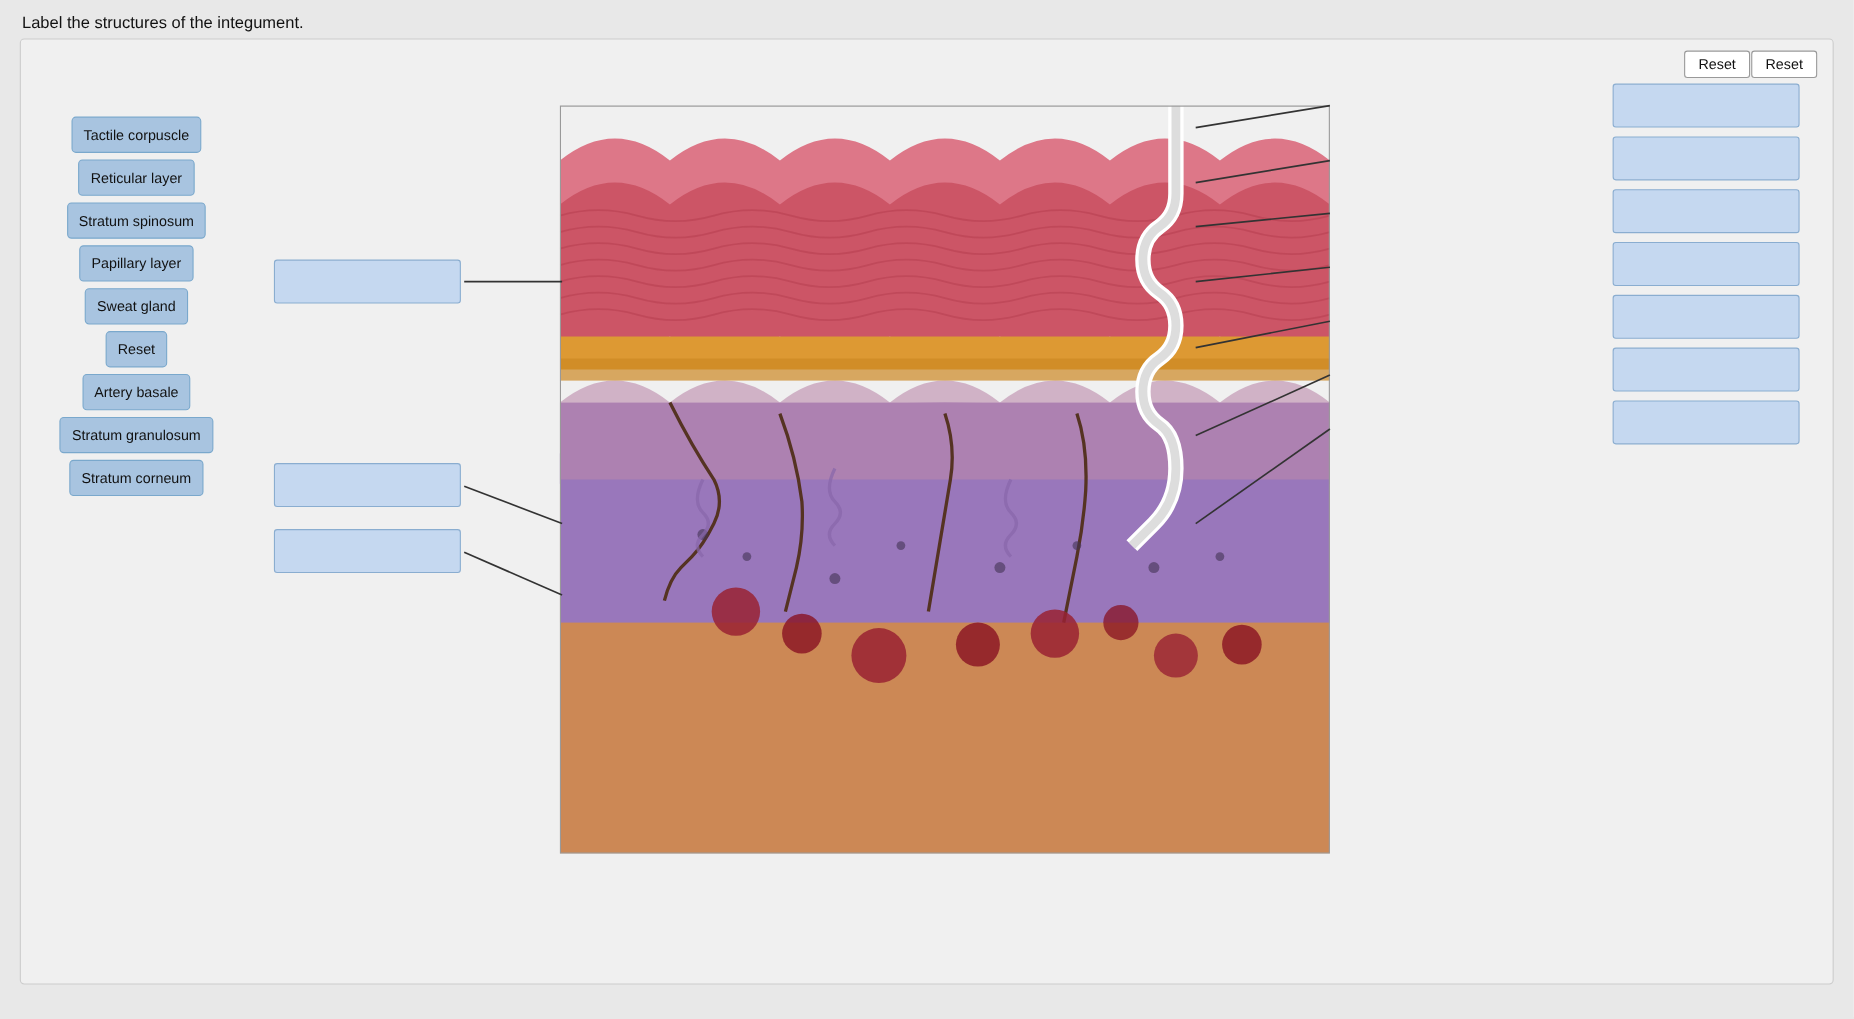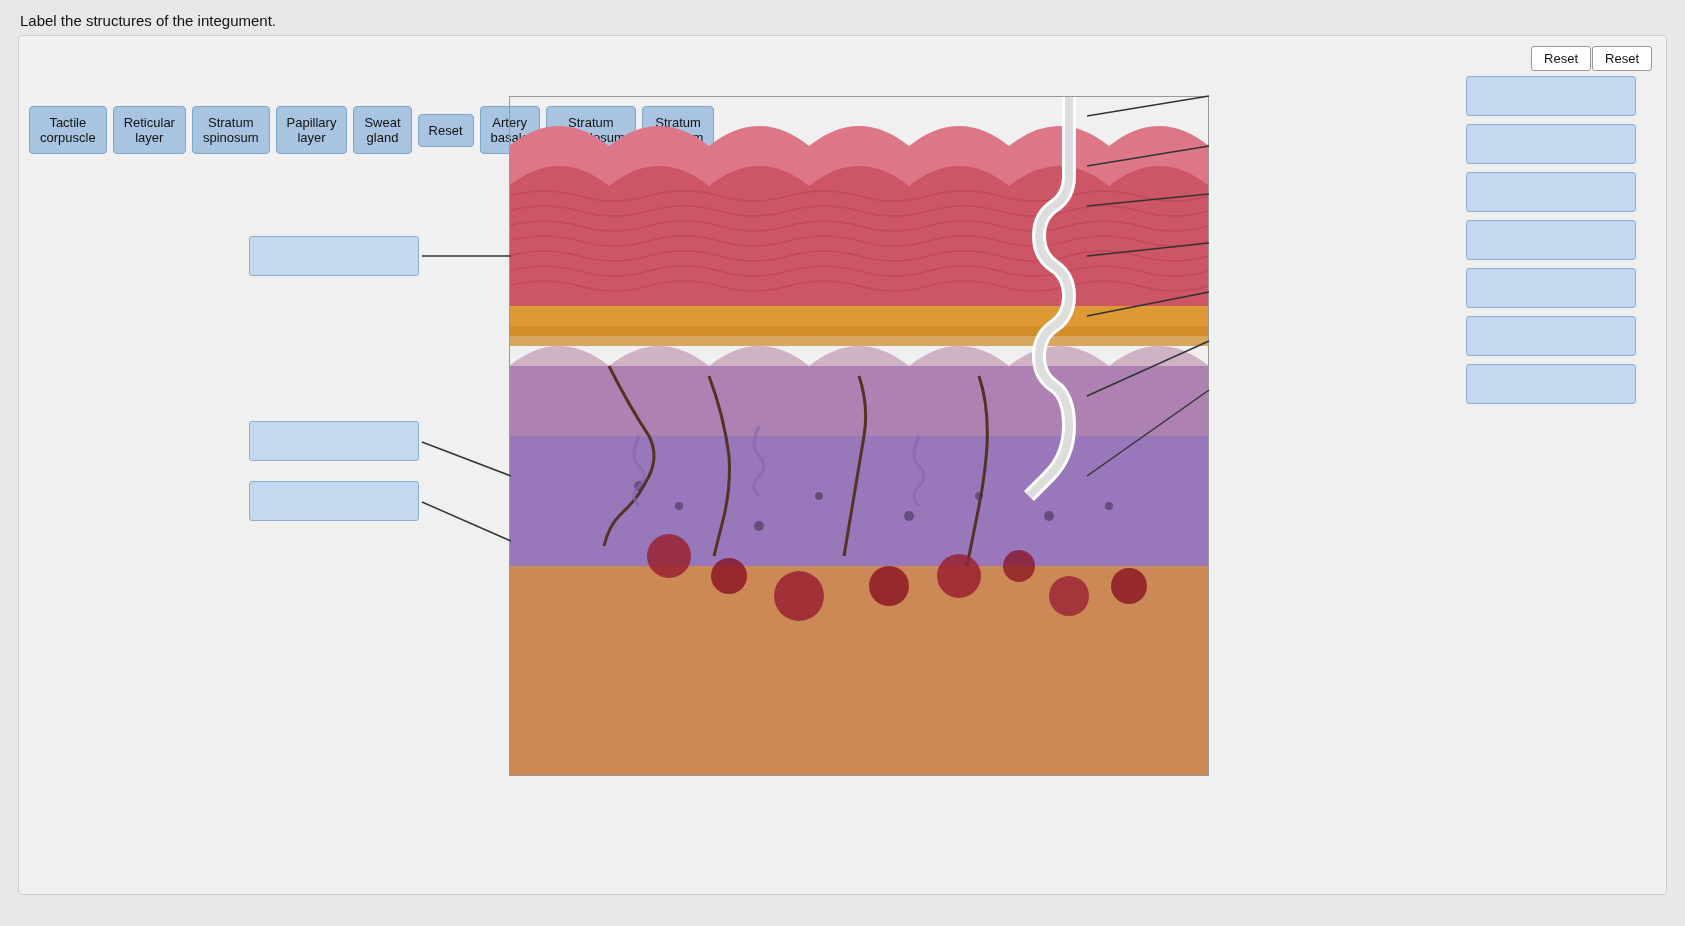--- a/index.html
+++ b/index.html
@@ -48,20 +48,21 @@
       display: flex;
       flex-direction: row;
       align-items: flex-start;
       height: 100%;
       gap: 10px;
     }
 
     
     .term-list {
       display: flex;
+      flex-direction: column;
       gap: 6px;
       width: 190px;
       padding-top: 60px;
       flex-shrink: 0;
       align-items: center;
     }
     .term-btn {
       background: #a8c4e0;
       border: 1px solid #7aa8cc;
       border-radius: 4px;

